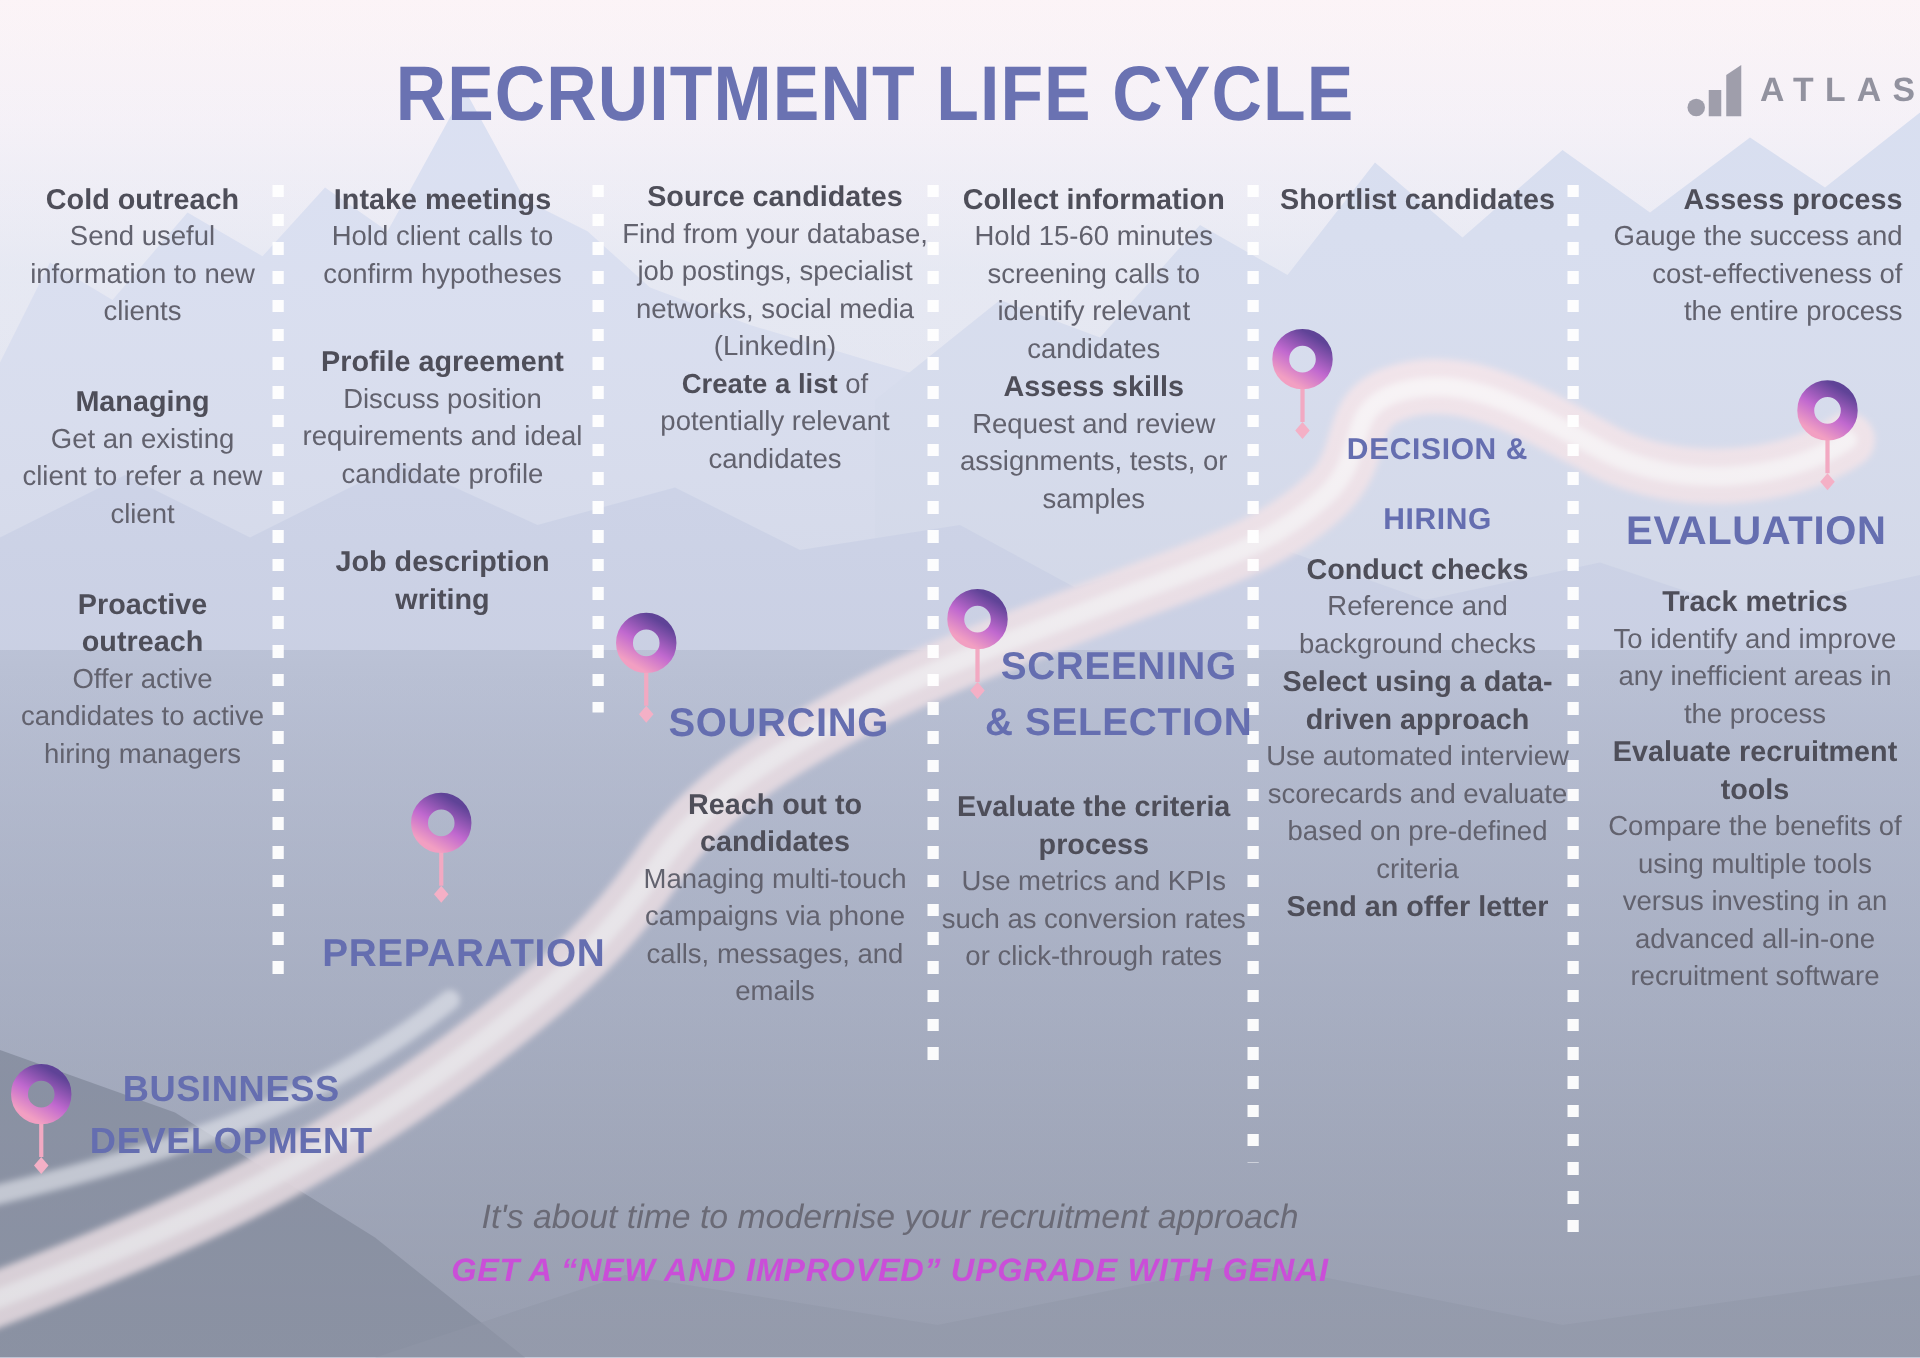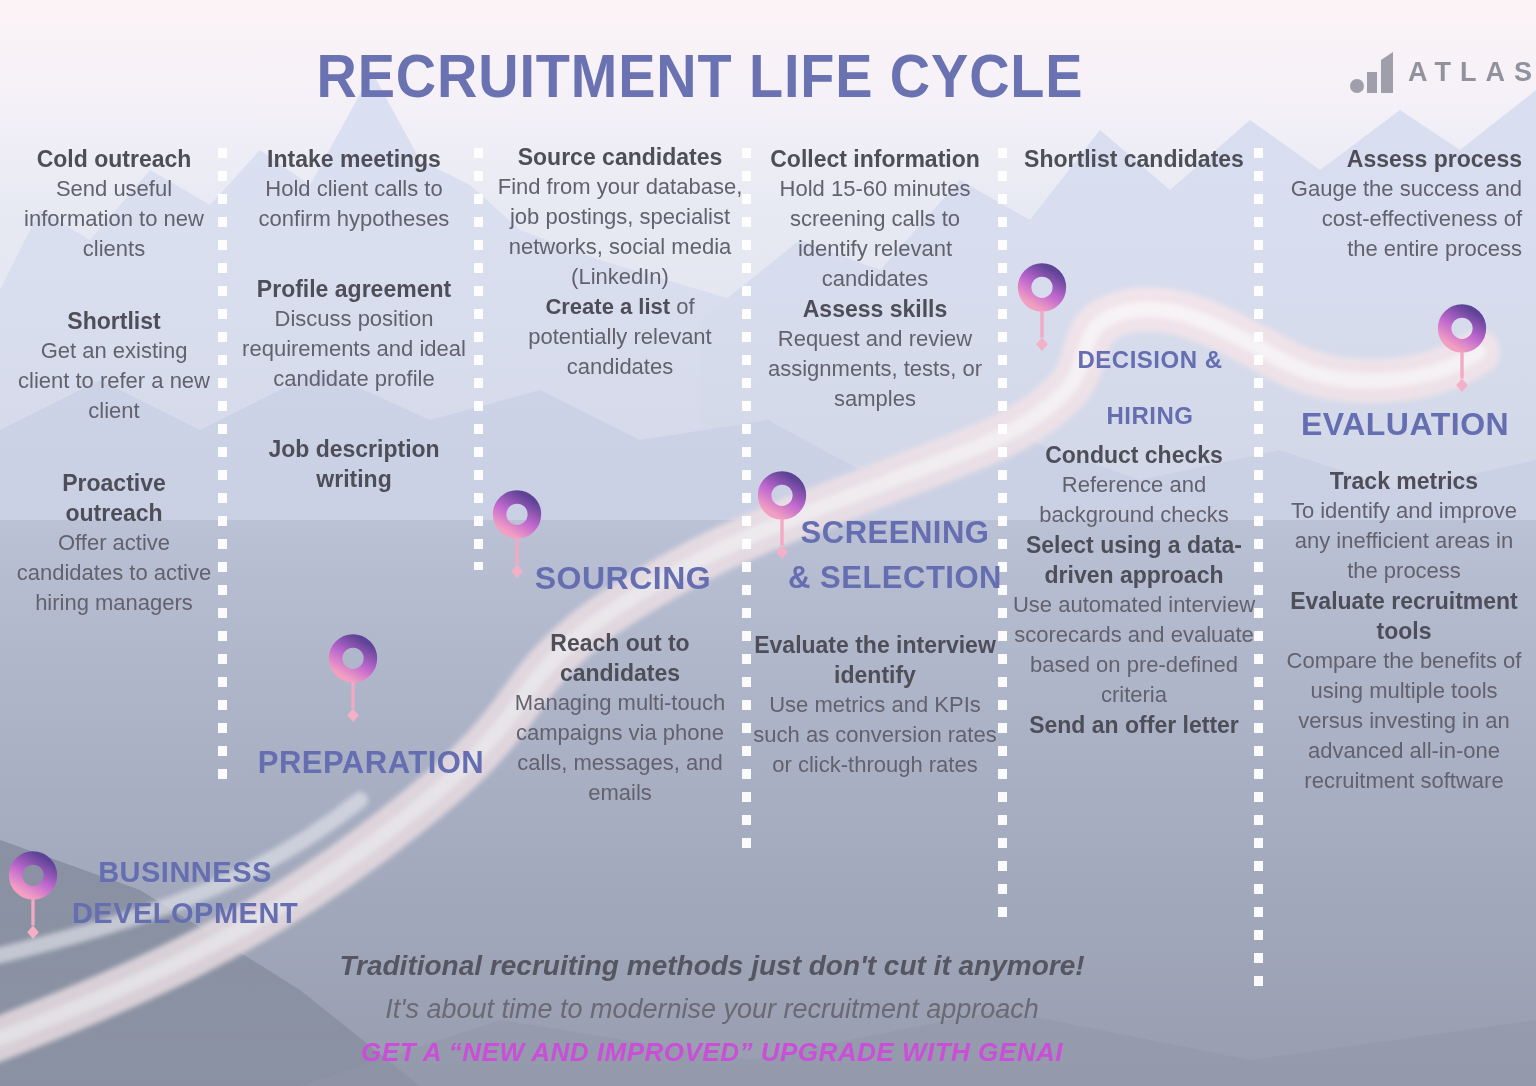--- a/index.html
+++ b/index.html
@@ -148,21 +148,21 @@
   <div class="sep" id="sep3"></div>
   <div class="sep" id="sep4"></div>
   <div class="sep" id="sep5"></div>
 
   <div class="col" id="c1t">
       <div class="item">
         <h3 class="ih">Cold outreach</h3>
         <p class="body">Send useful information to new clients</p>
       </div>
       <div class="item">
-        <h3 class="ih">Shortlist</h3>
+        <h3 class="ih">Managing</h3>
         <p class="body">Get an existing client to refer a new client</p>
       </div>
       <div class="item">
         <h3 class="ih">Proactive outreach</h3>
         <p class="body">Offer active candidates to active hiring managers</p>
       </div>
     </div>
   <div class="col" id="c2t">
       <div class="item">
         <h3 class="ih">Intake meetings</h3>
@@ -196,21 +196,21 @@
         <h3 class="ih">Collect information</h3>
         <p class="body">Hold 15-60 minutes screening calls to identify relevant candidates</p>
       </div>
       <div class="item">
         <h3 class="ih">Assess skills</h3>
         <p class="body">Request and review assignments, tests, or samples</p>
       </div>
     </div>
   <div class="col" id="c4b">
       <div class="item">
-        <h3 class="ih">Evaluate the interview identify</h3>
+        <h3 class="ih">Evaluate the criteria process</h3>
         <p class="body">Use metrics and KPIs such as conversion rates or click-through rates</p>
       </div>
     </div>
   <div class="col" id="c5t">
       <div class="item">
         <h3 class="ih">Shortlist candidates</h3>
       </div>
     </div>
   <div class="col" id="c5b">
       <div class="item">
@@ -289,18 +289,17 @@
     <path d="M30 78 l6 7 -6 7 -6 -7 z" fill="#f4b0c6"></path>
     <circle cx="30" cy="26" r="18" fill="none" stroke="url(#pinGrad)" stroke-width="14"></circle>
   </svg>
   <svg class="pin" id="pin-evaluation" viewBox="0 0 60 100">
     <line x1="30" y1="48" x2="30" y2="78" stroke="#f2a9c2" stroke-width="3.5"></line>
     <path d="M30 78 l6 7 -6 7 -6 -7 z" fill="#f4b0c6"></path>
     <circle cx="30" cy="26" r="18" fill="none" stroke="url(#pinGrad)" stroke-width="14"></circle>
   </svg>
 
   <div class="footer">
-    <p class="f1">Traditional recruiting methods just don't cut it anymore!</p>
     <p class="f2">It's about time to modernise your recruitment approach</p>
     <p class="f3">GET A “NEW AND IMPROVED” UPGRADE WITH GENAI</p>
   </div>
 
 </div>
 
 </body></html>

